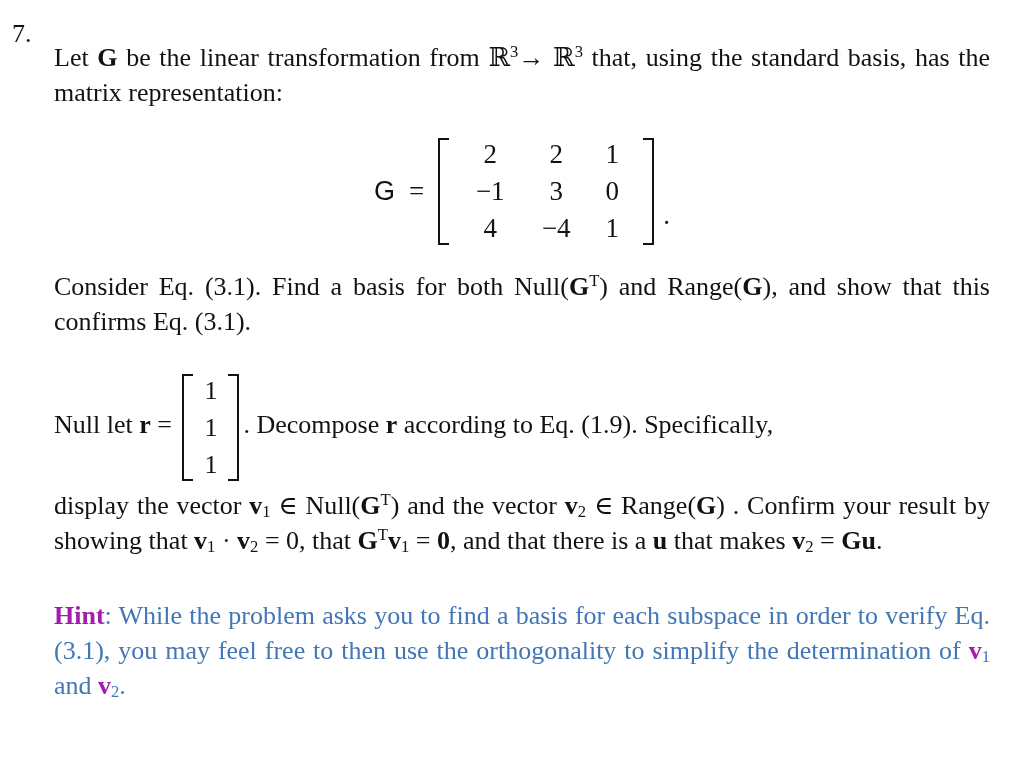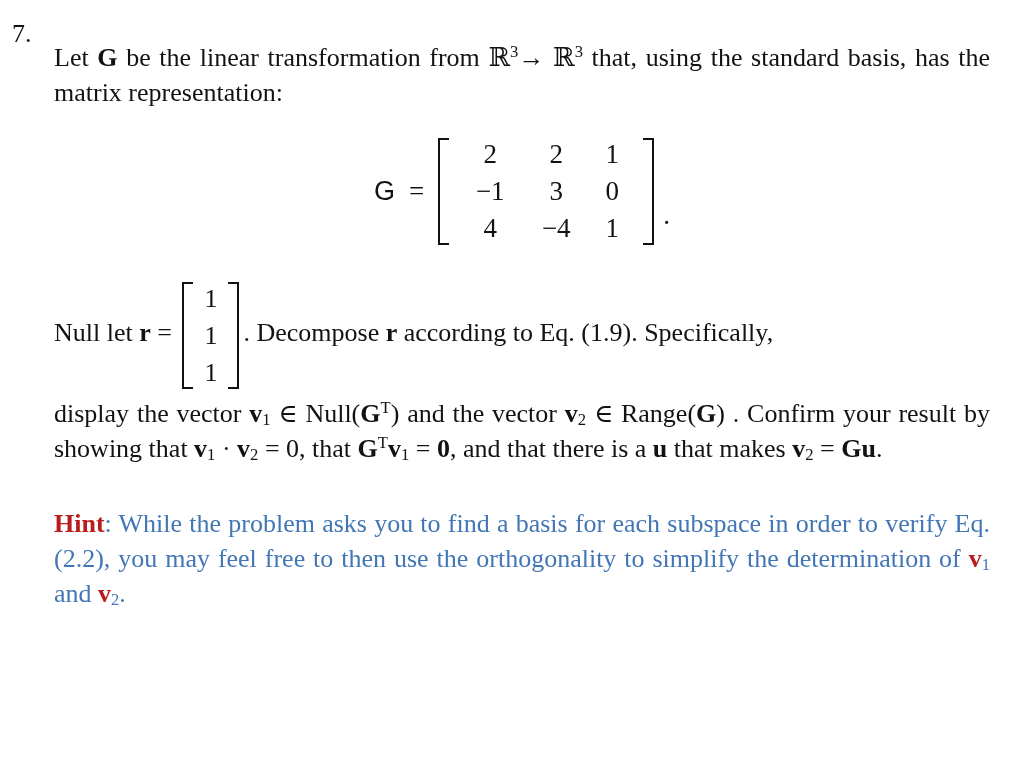--- a/index.html
+++ b/index.html
@@ -29,21 +29,21 @@
   
   .consider{margin-top:20px;}
   
   .also{margin-top:33px;margin-bottom:5px;text-align:left;}
   .vec{display:inline-flex;vertical-align:middle;margin:0 4px;}
   .vcol{display:flex;flex-direction:column;}
   .vcell{height:37px;display:flex;align-items:center;justify-content:center;
          padding:0 7px;font-size:26px;}
   
   .hint{margin-top:40px;color:#4276b5;}
-  .hint .b{color:#b91c1c;}
+  .hint .b{color:#a21caf;}
 </style>
 </head>
 <body>
 
 <div class="page">
 
   <div class="pnum">7.</div>
 
   <div class="content">
 
@@ -61,29 +61,30 @@
         <span>3</span>
         <span>0</span>
         <span>4</span>
         <span>−4</span>
         <span>1</span>
       </div>
       <span class="bkt r"></span>
       <span class="mper">.</span>
     </div>
 
+    <p class="par consider"><span>Consider Eq. (3.1). Find a basis for both Null(</span><span class="b">G</span><span class="sup">T</span><span>) and Range(</span><span class="b">G</span><span>), and show that this confirms Eq. (3.1).</span></p>
 
     <p class="par also"><span>Null let </span><span class="b">r</span><span> = </span><span class="vec">
           <span class="bkt l"></span>
           <span class="vcol">
             <span class="vcell">1</span>
             <span class="vcell">1</span>
             <span class="vcell">1</span>
           </span>
           <span class="bkt r"></span>
         </span><span>. Decompose </span><span class="b">r</span><span> according to Eq. (1.9). Specifically,</span></p>
 
     <p class="par"><span>display the vector </span><span class="b">v</span><span class="sub">1</span><span> ∈ Null(</span><span class="b">G</span><span class="sup">T</span><span>) and the vector </span><span class="b">v</span><span class="sub">2</span><span> ∈ Range(</span><span class="b">G</span><span>) . Confirm your result by showing that </span><span class="b">v</span><span class="sub">1</span><span> · </span><span class="b">v</span><span class="sub">2</span><span> = 0, that </span><span class="b">G</span><span class="sup">T</span><span class="b">v</span><span class="sub">1</span><span> = </span><span class="b">0</span><span>, and that there is a </span><span class="b">u</span><span> that makes </span><span class="b">v</span><span class="sub">2</span><span> = </span><span class="b">Gu</span><span>.</span></p>
 
-    <p class="par hint"><span class="b">Hint</span><span>:  While the problem asks you to find a basis for each subspace in order to verify Eq. (2.2), you may feel free to then use the orthogonality to simplify the determination of </span><span class="b">v</span><span class="sub">1</span><span> and </span><span class="b">v</span><span class="sub">2</span><span>.</span></p>
+    <p class="par hint"><span class="b">Hint</span><span>:  While the problem asks you to find a basis for each subspace in order to verify Eq. (3.1), you may feel free to then use the orthogonality to simplify the determination of </span><span class="b">v</span><span class="sub">1</span><span> and </span><span class="b">v</span><span class="sub">2</span><span>.</span></p>
 
   </div>
 </div>
 
 </body></html>

